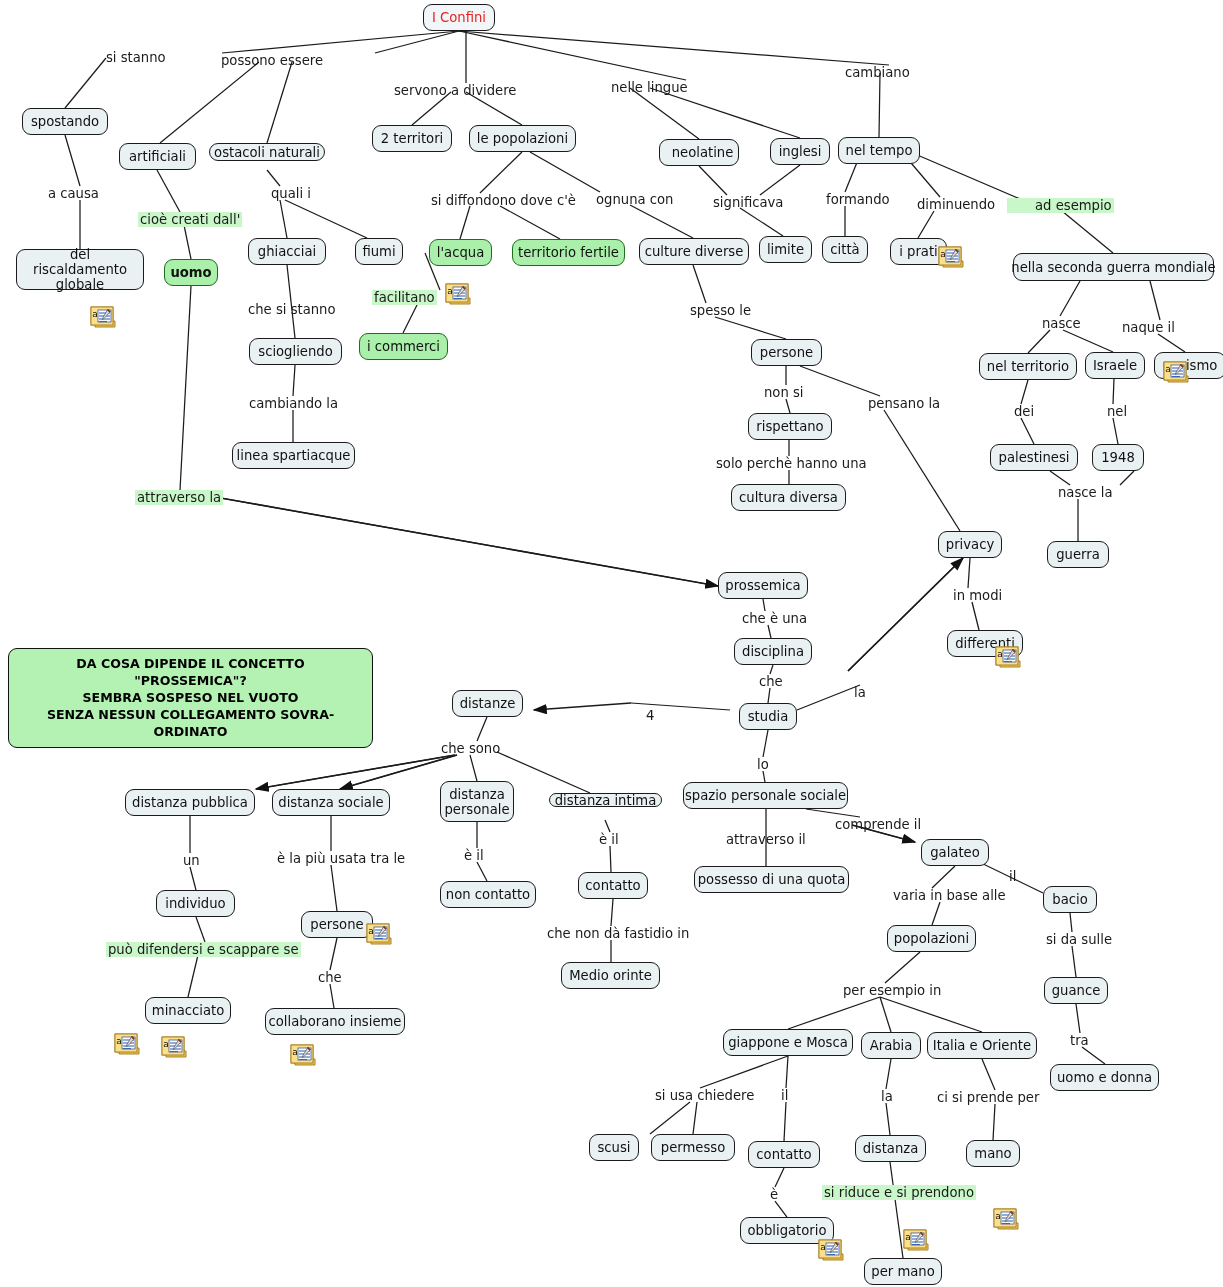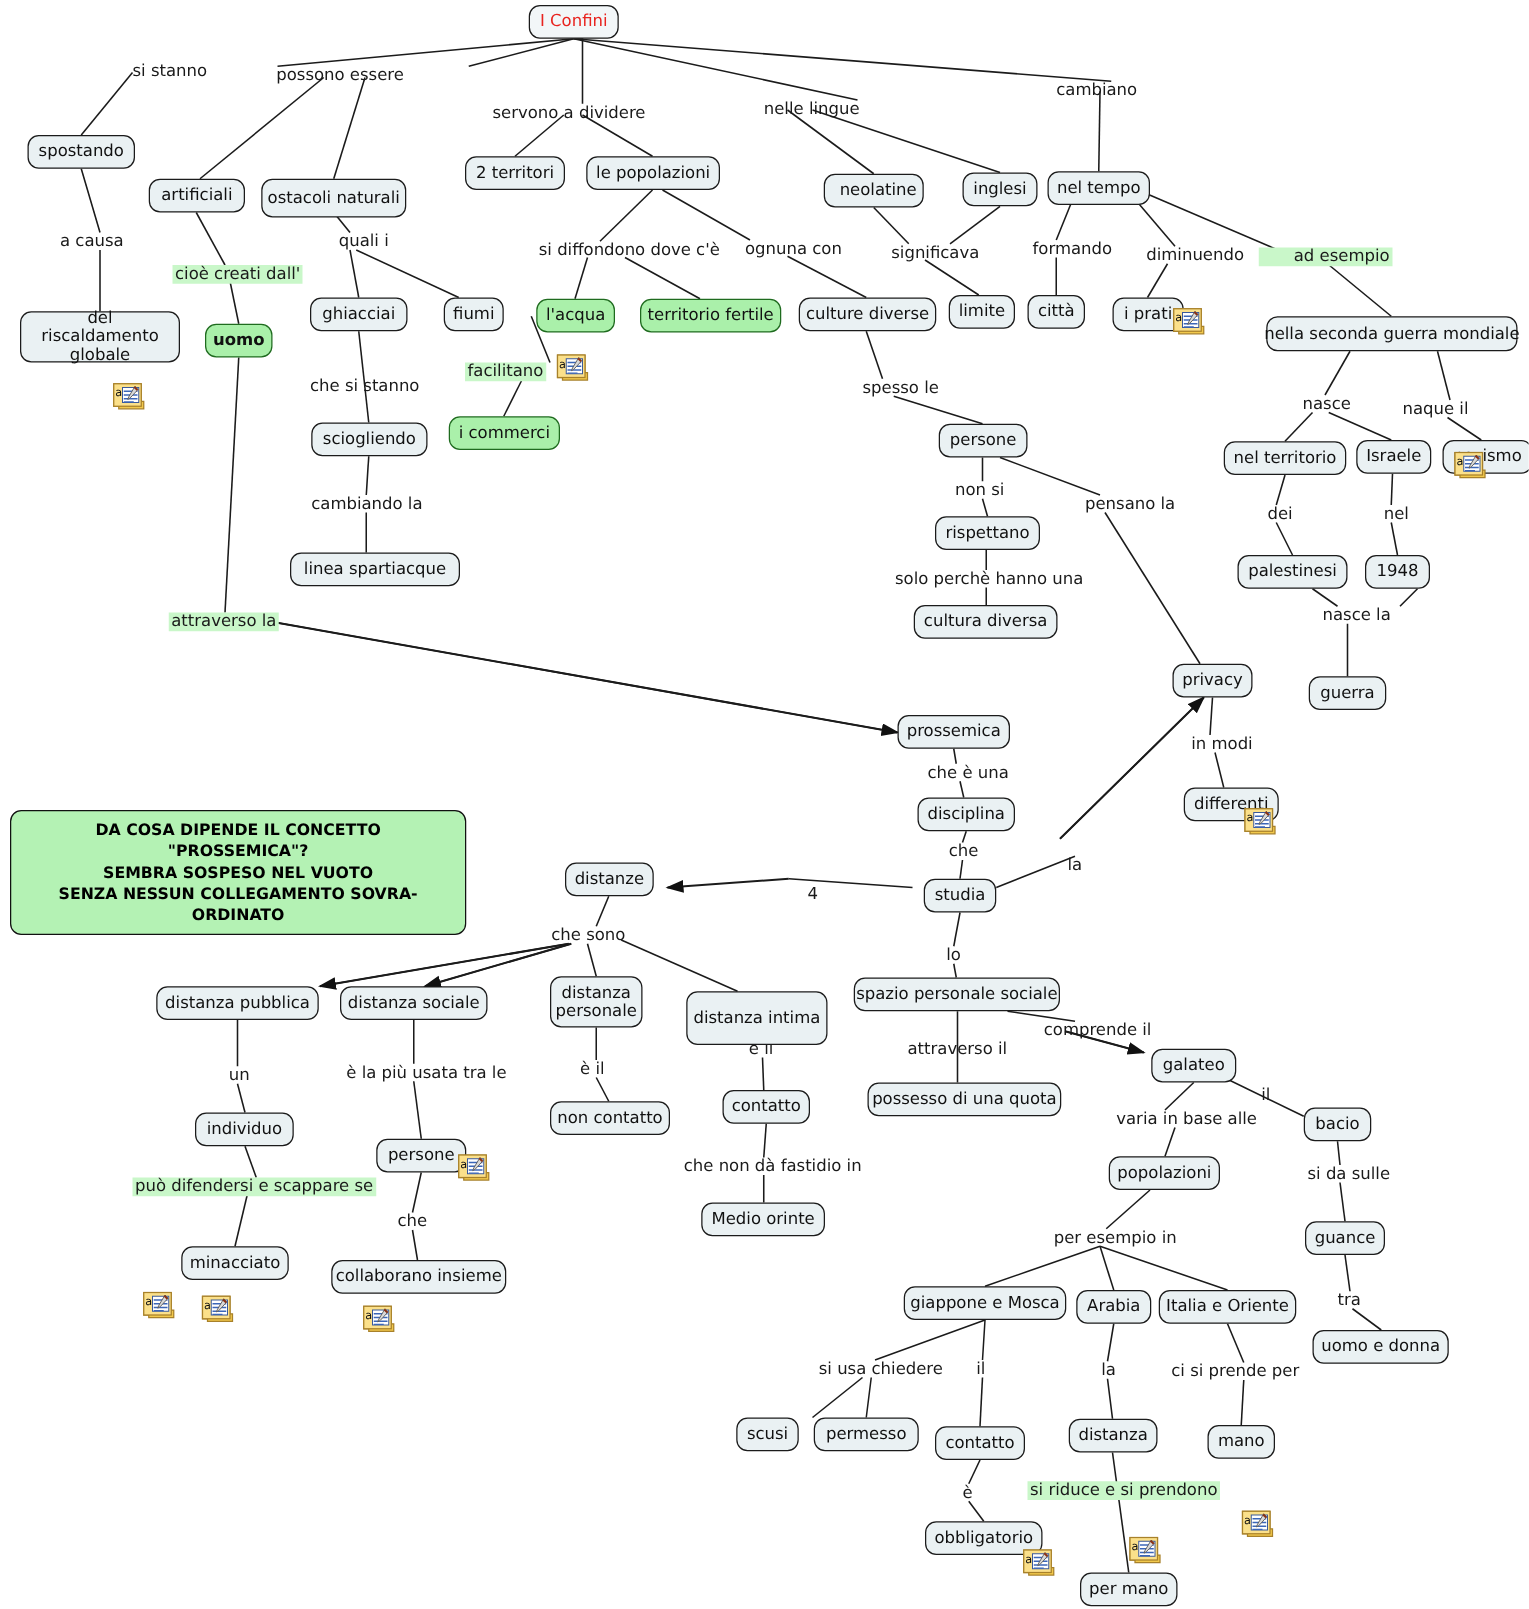--- a/index.html
+++ b/index.html
@@ -250,21 +250,21 @@
       <div class="lbl" style="left: 781px; top: 1088px;">il</div>
       <div class="lbl" style="left: 881px; top: 1089px;">la</div>
       <div class="lbl" style="left: 937px; top: 1090px;">ci si prende per</div>
       <div class="lbl" style="left: 770px; top: 1187px;">è</div>
       <div class="lbl hl" style="left: 822px; top: 1185px;">si riduce e si prendono</div>
     </div>
   <div id="nodes-layer">
       <div class="node root" style="left: 423px; top: 4px; width: 72px; height: 27px;">I Confini</div>
       <div class="node" style="left: 22px; top: 108px; width: 86px; height: 27px;">spostando</div>
       <div class="node" style="left: 119px; top: 143px; width: 77px; height: 27px;">artificiali</div>
-      <div class="node" style="left: 209px; top: 143px; width: 116px; height: 31px; text-align: right;">ostacoli naturali</div>
+      <div class="node" style="left: 209px; top: 143px; width: 116px; height: 18px; text-align: right;">ostacoli naturali</div>
       <div class="node" style="left: 372px; top: 125px; width: 80px; height: 27px;">2 territori</div>
       <div class="node" style="left: 469px; top: 125px; width: 107px; height: 27px;">le popolazioni</div>
       <div class="node" style="left: 659px; top: 139px; width: 80px; height: 27px; padding-left: 15px;">neolatine</div>
       <div class="node" style="left: 770px; top: 138px; width: 60px; height: 27px;">inglesi</div>
       <div class="node" style="left: 838px; top: 137px; width: 82px; height: 27px;">nel tempo</div>
       <div class="node multi" style="left: 16px; top: 249px; width: 128px; height: 41px;">del riscaldamento globale</div>
       <div class="node green bold" style="left: 164px; top: 259px; width: 54px; height: 27px;">uomo</div>
       <div class="node" style="left: 248px; top: 238px; width: 78px; height: 27px;">ghiacciai</div>
       <div class="node" style="left: 355px; top: 238px; width: 48px; height: 27px;">fiumi</div>
       <div class="node green" style="left: 429px; top: 239px; width: 63px; height: 27px;">l'acqua</div>
@@ -273,37 +273,37 @@
       <div class="node" style="left: 759px; top: 236px; width: 53px; height: 27px;">limite</div>
       <div class="node" style="left: 822px; top: 236px; width: 46px; height: 27px;">città</div>
       <div class="node" style="left: 890px; top: 238px; width: 57px; height: 27px;">i prati</div>
       <div class="node" style="left: 1013px; top: 253px; width: 201px; height: 28px;">nella seconda guerra mondiale</div>
       <div class="node" style="left: 249px; top: 338px; width: 93px; height: 27px;">sciogliendo</div>
       <div class="node green" style="left: 359px; top: 333px; width: 89px; height: 27px;">i commerci</div>
       <div class="node" style="left: 751px; top: 339px; width: 71px; height: 27px;">persone</div>
       <div class="node" style="left: 979px; top: 353px; width: 98px; height: 27px;">nel territorio</div>
       <div class="node" style="left: 1085px; top: 352px; width: 60px; height: 27px;">Israele</div>
       <div class="node" style="left: 1154px; top: 352px; width: 72px; height: 27px;">nazismo</div>
-      <div class="node" style="left: 232px; top: 442px; width: 136px; height: 27px;">linea spartiacque</div>
+      <div class="node" style="left: 232px; top: 442px; width: 123px; height: 27px;">linea spartiacque</div>
       <div class="node" style="left: 748px; top: 413px; width: 84px; height: 27px;">rispettano</div>
       <div class="node" style="left: 990px; top: 444px; width: 88px; height: 27px;">palestinesi</div>
       <div class="node" style="left: 1092px; top: 444px; width: 52px; height: 27px;">1948</div>
       <div class="node" style="left: 731px; top: 484px; width: 115px; height: 27px;">cultura diversa</div>
       <div class="node" style="left: 938px; top: 531px; width: 64px; height: 27px;">privacy</div>
       <div class="node" style="left: 1047px; top: 541px; width: 62px; height: 27px;">guerra</div>
       <div class="node" style="left: 718px; top: 572px; width: 90px; height: 27px;">prossemica</div>
       <div class="node" style="left: 947px; top: 630px; width: 76px; height: 27px;">differenti</div>
       <div class="node" style="left: 734px; top: 638px; width: 78px; height: 27px;">disciplina</div>
       <div class="node" style="left: 452px; top: 690px; width: 71px; height: 27px;">distanze</div>
       <div class="node" style="left: 739px; top: 703px; width: 58px; height: 27px;">studia</div>
       <div class="node" style="left: 683px; top: 782px; width: 165px; height: 27px;">spazio personale sociale</div>
       <div class="node" style="left: 125px; top: 789px; width: 130px; height: 27px;">distanza pubblica</div>
       <div class="node" style="left: 272px; top: 789px; width: 118px; height: 27px;">distanza sociale</div>
       <div class="node multi" style="left: 440px; top: 781px; width: 74px; height: 41px;">distanza personale</div>
-      <div class="node" style="left: 549px; top: 793px; width: 113px; height: 43px;">distanza intima</div>
+      <div class="node" style="left: 549px; top: 793px; width: 113px; height: 14px;">distanza intima</div>
       <div class="node" style="left: 921px; top: 839px; width: 68px; height: 27px;">galateo</div>
       <div class="node" style="left: 1043px; top: 886px; width: 54px; height: 27px;">bacio</div>
       <div class="node" style="left: 156px; top: 890px; width: 79px; height: 27px;">individuo</div>
       <div class="node" style="left: 301px; top: 911px; width: 72px; height: 27px;">persone</div>
       <div class="node" style="left: 440px; top: 881px; width: 96px; height: 27px;">non contatto</div>
       <div class="node" style="left: 578px; top: 872px; width: 70px; height: 27px;">contatto</div>
       <div class="node" style="left: 694px; top: 866px; width: 155px; height: 27px;">possesso di una quota</div>
       <div class="node" style="left: 887px; top: 925px; width: 89px; height: 27px;">popolazioni</div>
       <div class="node" style="left: 1044px; top: 977px; width: 64px; height: 27px;">guance</div>
       <div class="node" style="left: 145px; top: 997px; width: 86px; height: 27px;">minacciato</div>

